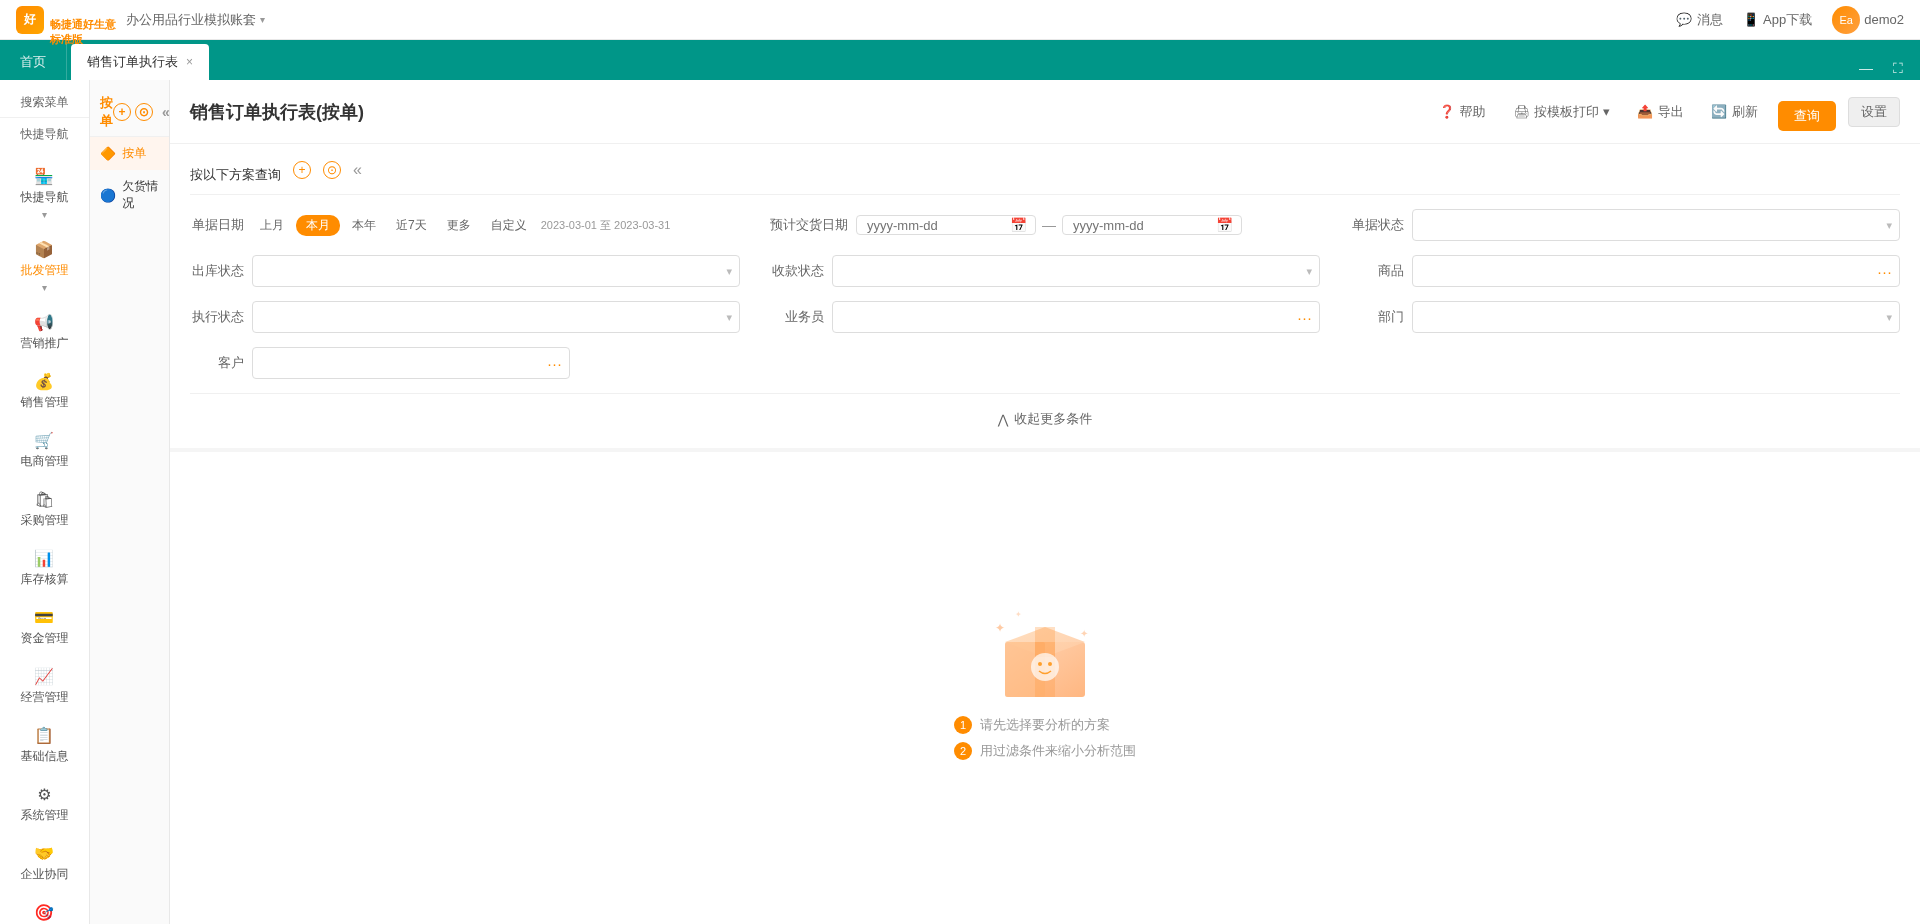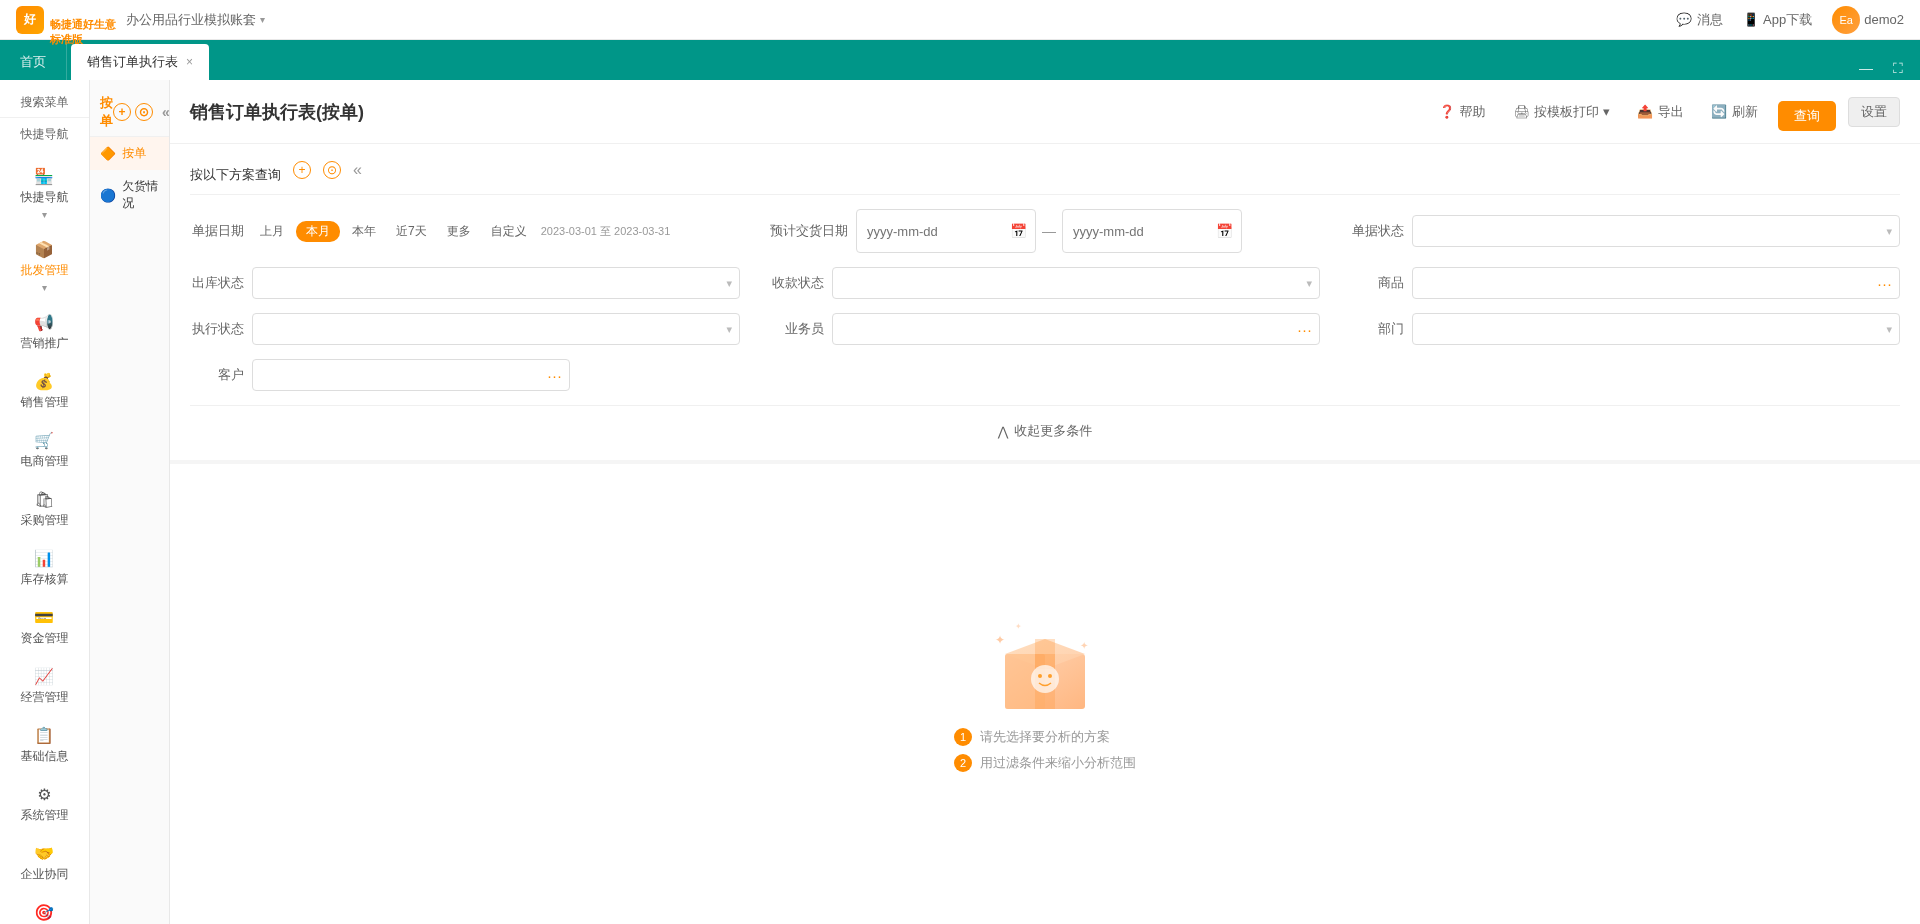--- a/index.html
+++ b/index.html
@@ -293,21 +293,21 @@
       border-radius: 4px;
       cursor: pointer;
     }
     .date-input-wrap {
       position: relative;
       flex: 1;
       max-width: 160px;
     }
     .date-input {
       width: 100%;
-      height: 44px;
+      height: 20px;
       border: 1px solid #ddd;
       border-radius: 4px;
       padding: 0 28px 0 10px;
       font-size: 13px;
       color: #999;
       outline: none;
     }
     .date-icon {
       position: absolute;
       right: 8px;

